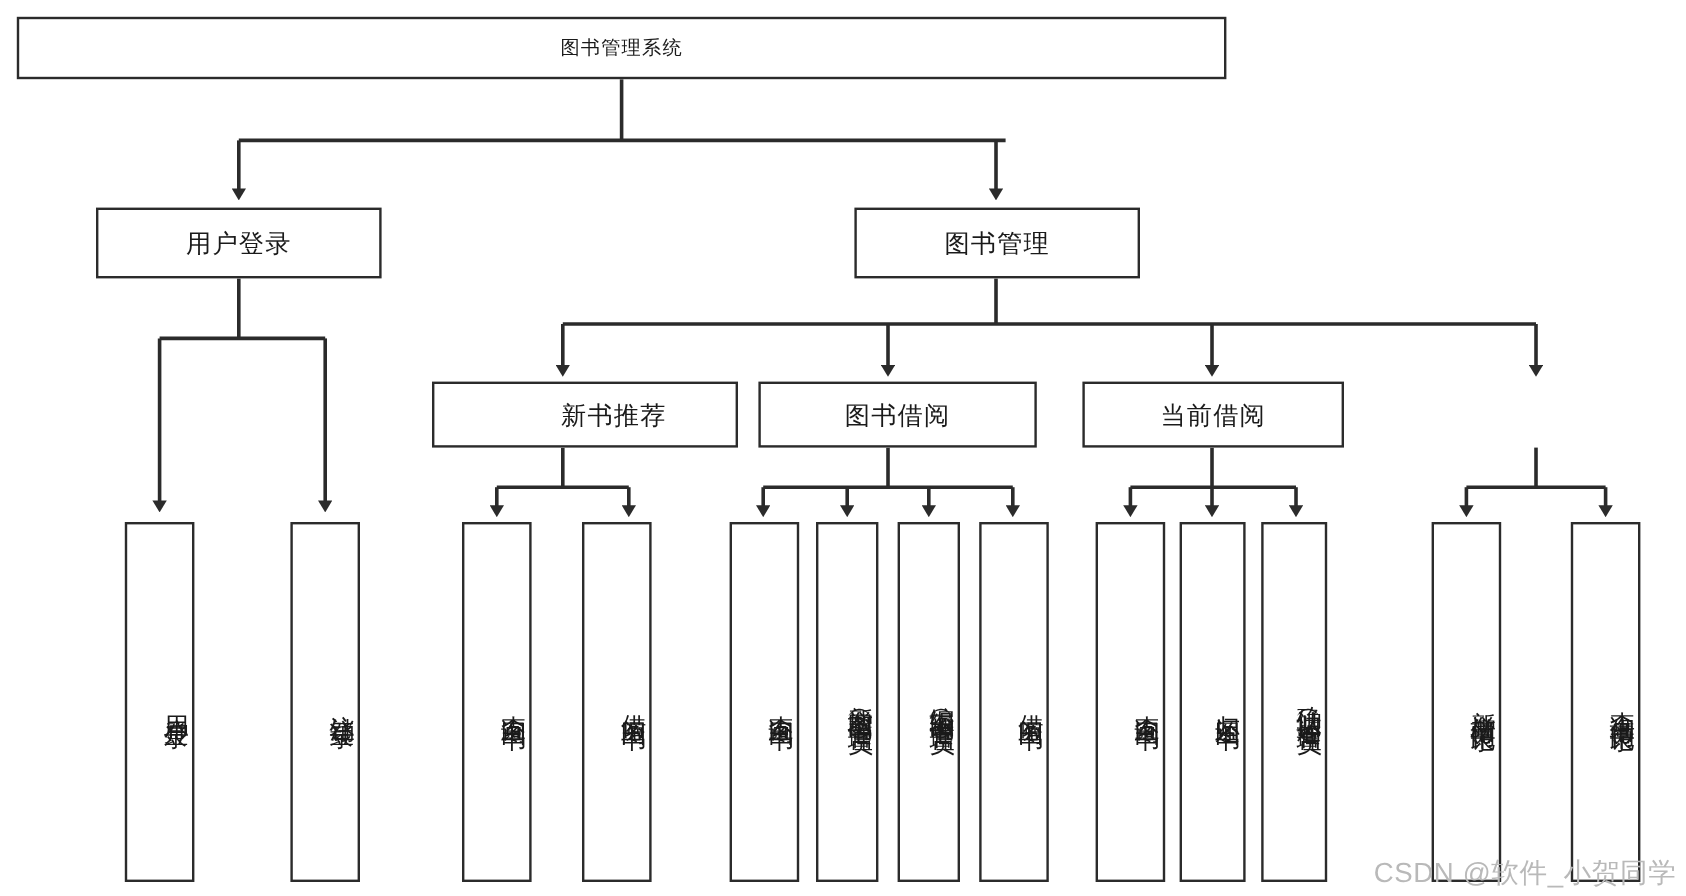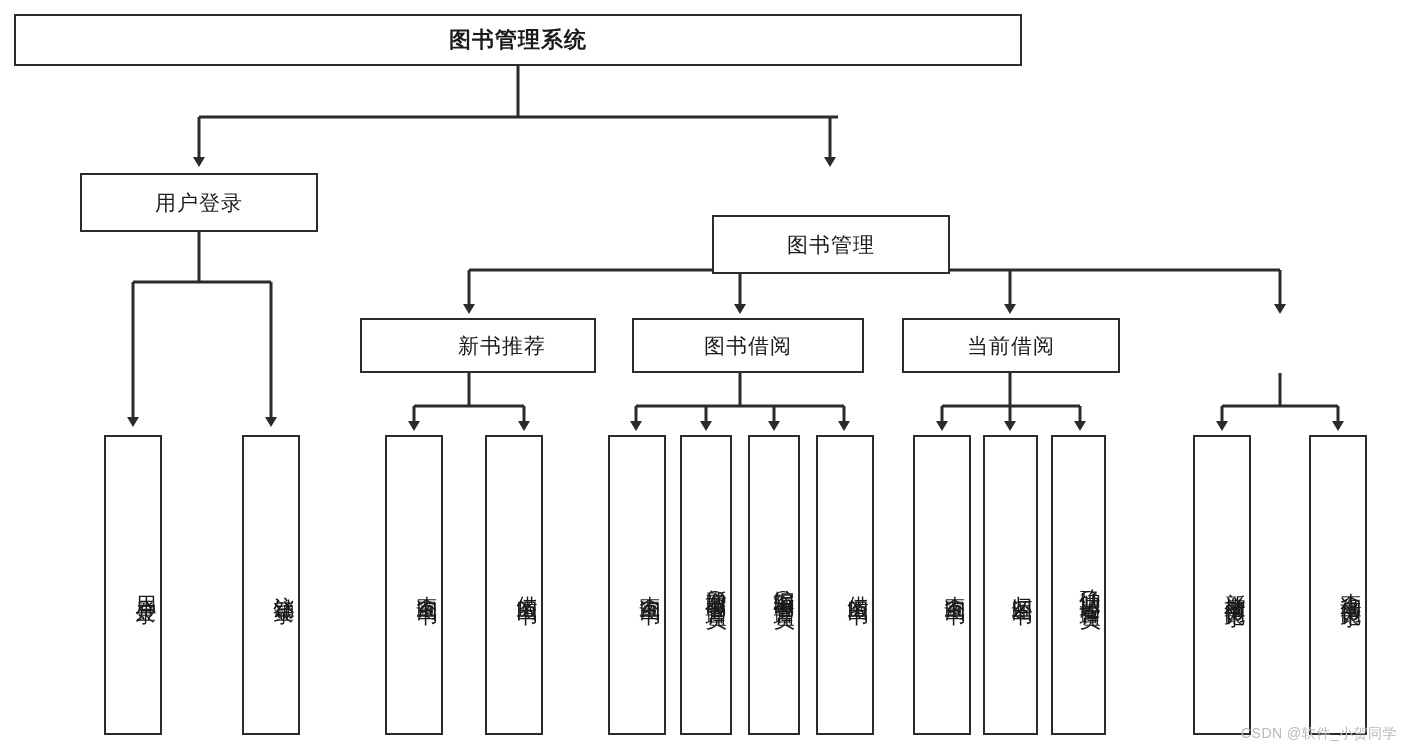--- a/index.html
+++ b/index.html
@@ -26,21 +26,21 @@
     align-items: center;
     justify-content: center;
     color: #1a1a1a;
   }
   
   .node.h {
     font-size: 21px;
     letter-spacing: 1px;
     white-space: nowrap;
   }
-  .node.root { font-size: 22px; font-weight: bold; }
+  .node.root { font-size: 16px; }
   
   .node.v {
     writing-mode: vertical-rl;
     text-orientation: upright;
     font-size: 21px;
     line-height: 1.35;
     letter-spacing: 3px;
     padding: 6px 0;
     align-items: flex-start;
     justify-content: center;
@@ -51,21 +51,21 @@
     position: absolute;
     left: 0; top: 0;
     width: 1405px;
     height: 747px;
     pointer-events: none;
   }
   #watermark {
     position: absolute;
     right: 8px;
     bottom: 4px;
-    font-size: 14px;
+    font-size: 23px;
     color: #b9b9b9;
     white-space: nowrap;
     letter-spacing: 0.5px;
   }
 </style>
 </head>
 <body>
 
 <div id="canvas">
 
@@ -115,23 +115,23 @@
       <path d="M1280,373 L1280,406"></path>
       <path d="M1222,406 L1338,406"></path>
       <path d="M1222,406 L1222,422" marker-end="url(#arrow)"></path>
       <path d="M1338,406 L1338,422" marker-end="url(#arrow)"></path>
     </g>
   </svg>
 
   <div class="node h root" style="left:14px; top:14px; width:1008px; height:52px;">图书管理系统</div>
 
   <div class="node h" style="left:80px; top:173px; width:238px; height:59px;">用户登录</div>
-  <div class="node h" style="left:712px; top:173px; width:238px; height:59px;margin-top:42px;">图书管理</div>
+  <div class="node h" style="left:712px; top:173px; width:238px; height:59px;">图书管理</div>
 
-  <div class="node h" style="left:360px; top:318px; width:236px; height:55px;padding-left:48px;">新书推荐</div>
+  <div class="node h" style="left:360px; top:318px; width:255px; height:55px;padding-left:48px;">新书推荐</div>
   <div class="node h" style="left:632px; top:318px; width:232px; height:55px;">图书借阅</div>
   <div class="node h" style="left:902px; top:318px; width:218px; height:55px;text-align:right;">当前借阅</div>
 
   <div class="node v" style="left:104px; top:435px; width:58px; height:300px;">用户登录</div>
   <div class="node v" style="left:242px; top:435px; width:58px; height:300px;">注销登录</div>
 
   <div class="node v" style="left:385px; top:435px; width:58px; height:300px;">查询图书</div>
   <div class="node v" style="left:485px; top:435px; width:58px; height:300px;">借阅图书</div>
 
   <div class="node v" style="left:608px; top:435px; width:58px; height:300px;">查询图书</div>

